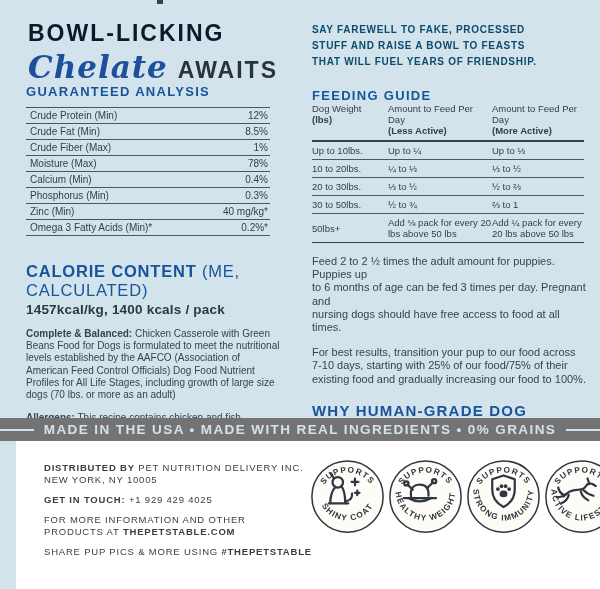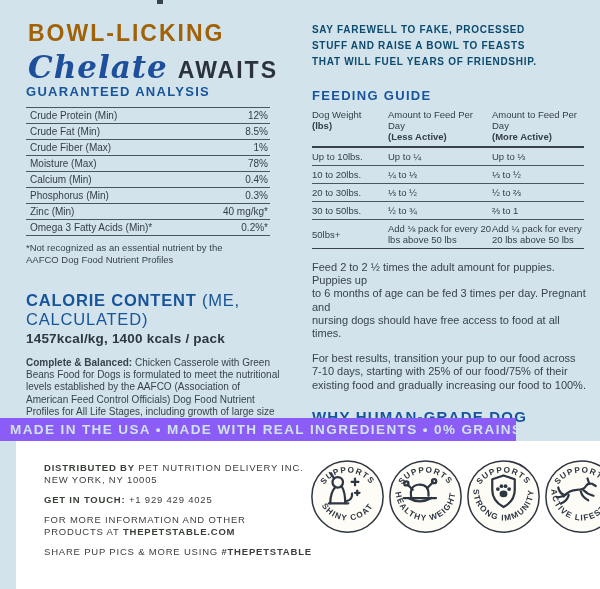--- a/index.html
+++ b/index.html
@@ -2,21 +2,21 @@
 <html><head>
 <meta charset="utf-8">
 <style>
   * { margin:0; padding:0; box-sizing:border-box; }
   html,body { width:600px; height:589px; overflow:hidden; }
   body { font-family:"Liberation Sans","DejaVu Sans",sans-serif; background:#d2e3eb; color:#333e49; }
   .page { position:relative; width:600px; height:589px; background:#d2e3eb; }
 
   
   .title-block { position:absolute; left:28px; top:20px; }
-  .title-line1 { font-size:23px; font-weight:800; letter-spacing:2px; color:#a16207; }
+  .title-line1 { font-size:23px; font-weight:800; letter-spacing:2px; color:#0f172a; }
   .title-line2 { display:flex; align-items:baseline; gap:10px; margin-top:2px; }
   .title-script { font-family:"DejaVu Serif","Liberation Serif",serif; font-style:italic; font-weight:bold; font-size:31px; color:#1e4f9c; letter-spacing:1px; }
   .title-awaits { font-size:23px; font-weight:800; letter-spacing:2px; color:#2b323c; }
   .tagline { position:absolute; left:312px; top:22px; width:280px; font-size:10px; font-weight:700; letter-spacing:0.7px; line-height:1.6; color:#0c4a6e; white-space:pre-line; }
   .print-mark { position:absolute; left:157px; top:0; width:6px; height:4px; background:#39424c; }
 
   
   .sec-heading { font-size:13px; font-weight:800; letter-spacing:1.3px; color:#17549b; }
 
   
@@ -29,35 +29,35 @@
   .calorie-heading .bold { font-weight:800; }
   .calorie-heading .light { font-weight:400; }
   .calorie-value { margin-top:2px; font-size:13.5px; font-weight:700; color:#2f3841; letter-spacing:0.2px; }
   .para { margin-top:11px; width:258px; font-size:10px; line-height:12.2px; color:#39434d; }
   .para .lead { font-weight:800; }
   .ingredients { margin-top:10px; width:276px; font-size:8.2px; line-height:9.8px; color:#39434d; }
   .ingredients .lead { font-weight:800; }
 
   
   .right-col { position:absolute; left:312px; top:88px; width:276px; }
-  .fg-table { width:272px; margin-top:6px; font-size:9.5px; color:#333e49; }
+  .fg-table { width:272px; font-size:9.5px; color:#333e49; }
   .fg-header { display:flex; border-bottom:2px solid #39424c; padding-bottom:4px; }
   .fg-h-line1 { font-weight:400; }
   .fg-h-line2 { font-weight:800; }
   .fg-row { display:flex; border-bottom:1px solid #4b565f; padding:3px 0; align-items:center; }
   .fg-row:last-child { border-bottom:1px solid #39424c; }
   .col-w { width:76px; }
   .col-l { width:104px; }
   .col-m { width:92px; }
   .fg-note { margin-top:12px; font-size:11px; line-height:13.2px; color:#39434d; white-space:pre-line; }
   .why-heading { margin-top:16px; font-size:15px; font-weight:800; letter-spacing:1.2px; color:#17549b; }
   .why-para { margin-top:6px; font-size:11.3px; line-height:13.4px; color:#39434d; }
 
   
-  .banner { position:absolute; left:0; top:418px; width:516px; height:23px; background:#8b5cf6; display:flex; align-items:center; }
+  .banner { position:absolute; left:0; top:418px; width:600px; height:23px; background:#737373; display:flex; align-items:center; }
   .banner .rule { flex:1; height:2px; background:#cfe3ee; }
   .banner .rule.left { max-width:92px; }
   .banner-text { padding:0 10px; font-size:13.5px; font-weight:800; letter-spacing:1.4px; color:#cfe3ee; white-space:nowrap; }
 
   
   .footer { position:absolute; left:16px; top:441px; width:600px; height:148px; background:#ffffff; }
   .footer-text { position:absolute; left:28px; top:21px; font-size:9.5px; letter-spacing:0.8px; color:#3a3f39; line-height:12px; }
   .f-group { margin-bottom:8px; }
   .f-bold { font-weight:800; }
 
@@ -119,22 +119,20 @@
       <div class="ga-row">
         <span>Zinc (Min)</span>
         <span class="ga-val">40 mg/kg*</span>
       </div>
       <div class="ga-row">
         <span>Omega 3 Fatty Acids (Min)*</span>
         <span class="ga-val">0.2%*</span>
       </div>
     </div>
 
-    <div class="ga-footnote">*Not recognized as an essential nutrient by the
-AAFCO Dog Food Nutrient Profiles</div>
 
     <div class="calorie-heading"><span class="bold">CALORIE CONTENT</span><span class="light"> (ME, CALCULATED)</span></div>
     <div class="calorie-value">1457kcal/kg, 1400 kcals / pack</div>
 
     <div class="para"><span class="lead">Complete &amp; Balanced:</span><span> Chicken Casserole with Green Beans Food for Dogs is formulated to meet the nutritional levels established by the AAFCO (Association of American Feed Control Officials) Dog Food Nutrient Profiles for All Life Stages, including growth of large size dogs (70 lbs. or more as an adult)</span></div>
 
     <div class="para"><span class="lead">Allergens:</span><span> This recipe contains chicken and fish</span></div>
 
     <div class="ingredients"><span class="lead">Ingredients:</span><span> Chicken, Chickpeas, Chicken Liver, Carrots, Green Beans, Sweet Potatoes, Apples, Spinach, Salmon Oil, Sunflower Oil, Salt, Vitamins (Vitamin E Supplement, Pantothenic Acid, Vitamin A Supplement, Niacin, Riboflavin, Vitamin D3 Supplement, Thiamine Mononitrate, Vitamin B12 Supplement, Folic Acid, Pyridoxine Hydrochloride), Minerals (Tricalcium Phosphate, Zinc Amino Acid Chelate, Iron Amino Acid Chelate, Selenium Yeast, Potassium Iodide, Copper Amino Acid Chelate, Manganese Amino Acid Chelate), Yeast Culture</span></div>
   </div>

